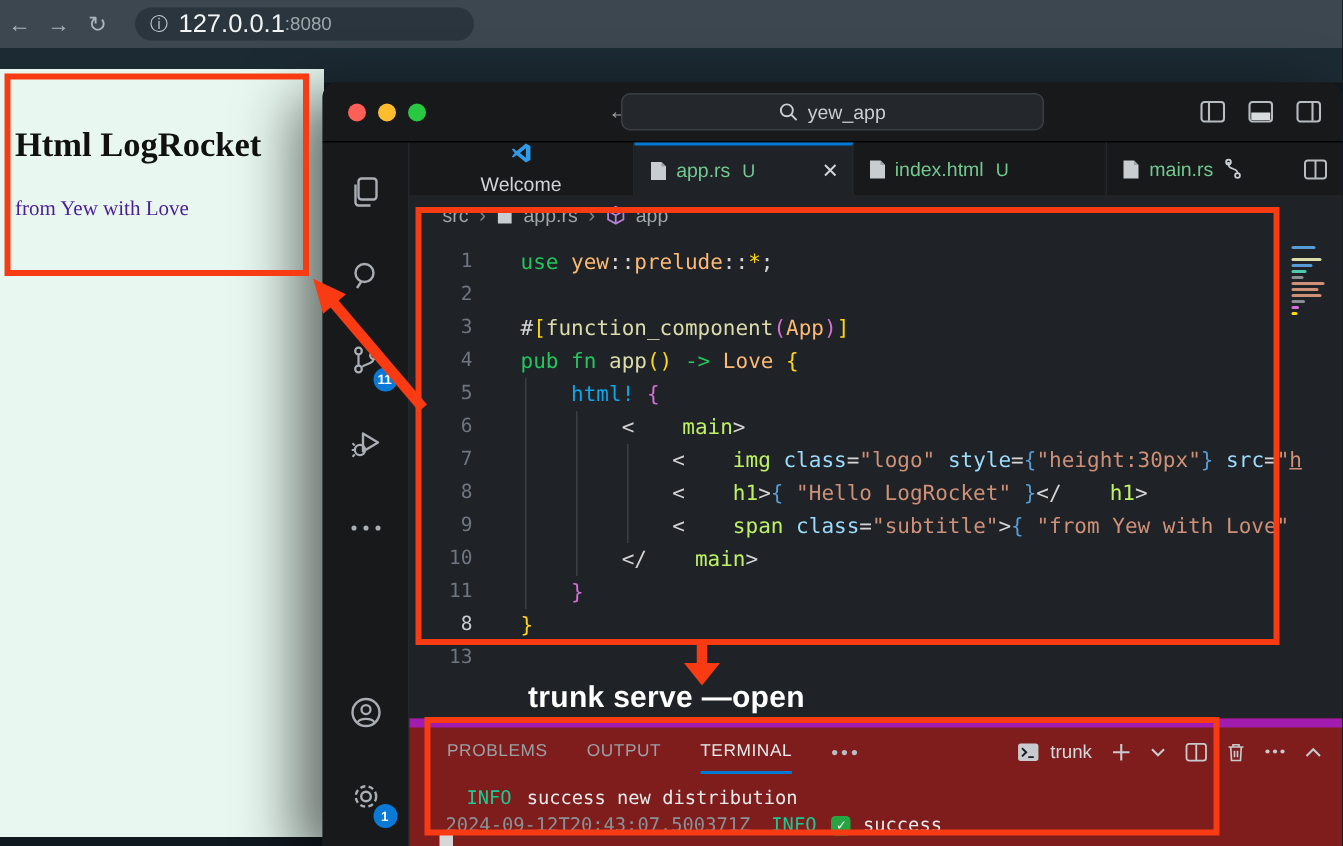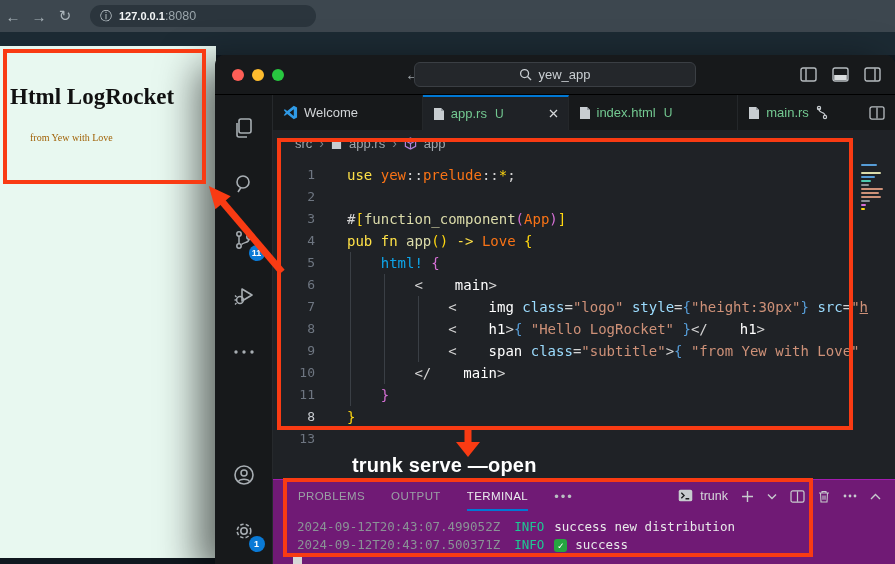--- a/index.html
+++ b/index.html
@@ -7,33 +7,33 @@
   #screen { position:relative; width:895px; height:564px; overflow:hidden;
             font-family:"Liberation Sans", sans-serif; }
 
   
   .b-toolbar { position:absolute; left:0; top:0; width:895px; height:32px;
                background:#3d474f; display:flex; align-items:center; }
   .b-nav { color:#aab4ba; font-size:15px; width:26px; text-align:center; }
   .url-pill { margin-left:12px; width:226px; height:22px; background:#2b353d;
               border-radius:11px; display:flex; align-items:center; padding:0 10px; }
   .url-info { color:#c3ccd1; font-size:12px; margin-right:7px; }
-  .url-host { color:#f2f5f6; font-size:11px; font-weight:bold; }
+  .url-host { color:#f2f5f6; font-size:17px; font-weight:normal; }
   .url-port { color:#9aa5ab; font-size:12.5px; }
   .b-strip { position:absolute; left:0; top:32px; width:895px; height:23px; background:#1c2a33; }
 
   .web-page { position:absolute; left:0; top:46px; width:216px; height:512px;
               background:#e8f8f0; padding:16px 0 0 10px; }
   .lr-row { display:flex; align-items:flex-start; }
   .lr-rocket { width:16px; height:22px; margin-right:2px; }
   .lr-name { color:#6f4bb8; font-size:16px; font-weight:bold; letter-spacing:.2px; line-height:18px; }
   .lr-sub { color:#8a8f94; font-size:5.5px; text-align:right; margin-top:-1px; }
   .web-title { font-family:"Liberation Serif", serif; font-weight:bold; font-size:23px;
                color:#111; margin-top:22px; }
-  .web-sub { font-family:"Liberation Serif", serif; font-size:10px; color:#a16207; margin-top:22px;margin-left:20px; }
+  .web-sub { font-family:"Liberation Serif", serif; font-size:14px; color:#4c1d95; margin-top:22px; }
 
   
   .vsc { position:absolute; left:215px; top:55px; width:680px; height:509px;
          background:#1f2226; border-radius:10px 10px 0 0; overflow:hidden;
          box-shadow:-18px 10px 38px rgba(0,0,0,.55); display:flex; flex-direction:column; }
   .titlebar { height:40px; background:#17191b; display:flex; align-items:center; position:relative;
               border-bottom:1px solid #000; flex:0 0 40px; }
   .lights { display:flex; gap:8px; margin-left:17px; }
   .light { width:12px; height:12px; border-radius:50%; }
   .l-red{background:#fe5f57;} .l-yel{background:#febc2e;} .l-grn{background:#28c840;}
@@ -54,56 +54,56 @@
            background:#0a7ad6; color:#fff; font-size:9px; font-weight:bold;
            display:flex; align-items:center; justify-content:center; padding:0 3px; }
 
   .main-col { flex:1; display:flex; flex-direction:column; min-width:0; }
   .tabbar { height:35px; background:#17191b; display:flex; flex:0 0 35px; }
   .tab { display:flex; align-items:center; padding:0 10px; border-right:1px solid #24272a;
          font-size:13px; color:#9aa0a5; gap:6px; position:relative; }
   .tab.active { background:#1f2226; border-top:2px solid #0078d4; color:#e4e6e8; }
   .tab .fname { color:#73c991; }
   .tab .mod { color:#73c991; font-size:12px; margin-left:2px; }
-  .tab-welcome { width:150px; color:#d2d5d8; }
+  .tab-welcome { width:150px; color:#d2d5d8;flex-direction:column; }
   .tab-app { width:146px; }
   .tab-index { width:170px; }
   .tab-main { width:131px; border-right:none; }
   .tab-actions { flex:1; display:flex; align-items:center; justify-content:flex-end; padding-right:10px; }
   .closex { margin-left:auto; }
 
   .breadcrumb { height:26px; display:flex; align-items:center; padding-left:22px; gap:7px;
                 color:#9fa6ab; font-size:13px; background:#1f2226; flex:0 0 26px; }
   .bc-sep { color:#7d848a; font-size:14px; }
 
   .code-area { flex:1; position:relative; overflow:hidden; }
   .lines { padding-top:8px; }
   .cl { display:flex; height:22px; }
   .gut { width:56px; text-align:right; padding-right:14px; color:#6e7681;
          font:13px/22px "DejaVu Sans Mono", monospace; flex:0 0 56px; }
   .cl.cur .gut { color:#c9cdd1; }
   .src { font:14px/22px "DejaVu Sans Mono", monospace; white-space:pre; padding-left:18px; color:#d4d4d4; }
-  .tk-kw{color:#fde047;} .tk-ty{color:#f97316;} .tk-fn{color:#dcdcaa;} .tk-pu{color:#d4d4d4;}
-  .tk-mc{color:#0ea5e9;} .tk-tg{color:#ffffff;padding-left:32px;} .tk-at{color:#9cdcfe;} .tk-st{color:#ce9178;}
+  .tk-kw{color:#22c55e;} .tk-ty{color:#fdba74;} .tk-fn{color:#dcdcaa;} .tk-pu{color:#d4d4d4;}
+  .tk-mc{color:#0ea5e9;} .tk-tg{color:#bef264;padding-left:32px;} .tk-at{color:#9cdcfe;} .tk-st{color:#ce9178;}
   .tk-stu{color:#ce9178; text-decoration:underline;}
   .tk-b1{color:#ffd710;} .tk-b2{color:#d670d6;} .tk-b3{color:#569cd6;}
   .guide { position:absolute; width:1px; background:#3a3f45; }
   .minimap { position:absolute; right:10px; top:8px; width:24px; }
   .minimap div { height:2px; margin-bottom:2px; border-radius:1px; }
 
-  .panel { height:85px; flex:0 0 85px; background:#701a75; border-top:1px solid #a21caf;
+  .panel { height:85px; flex:0 0 85px; background:#7f1d1d; border-top:6px solid #a21caf;
            position:relative; }
   .p-head { height:32px; display:flex; align-items:center; padding:0 14px 0 25px; gap:26px; }
   .pt { font-size:11.5px; letter-spacing:.4px; color:#9aa0a5; position:relative; height:32px;
         display:flex; align-items:center; }
   .pt.active { color:#e9ebec;text-align:center; }
   .pt.active::after { content:""; position:absolute; left:0; right:0; bottom:1px; height:2px; background:#0078d4; }
   .p-dots { color:#b9bec2; letter-spacing:2px; font-size:13px; }
   .p-right { margin-left:auto; display:flex; align-items:center; gap:13px; color:#c7cbce; }
-  .trunk-lab { display:flex; align-items:flex-start; gap:7px; font-size:12.5px; color:#d6d9db; }
+  .trunk-lab { display:flex; align-items:flex-end; gap:7px; font-size:12.5px; color:#d6d9db; }
   .t-rows { padding:6px 0 0 24px; font:12.5px/18px "DejaVu Sans Mono", monospace; }
   .t-row { display:flex; align-items:center; white-space:pre; }
   .t-ts { color:#8a9296; }
   .t-info { color:#1dc993; margin:0 10px 0 14px; }
   .t-msg { color:#e8eaea; }
   .t-check { width:13px; height:13px; background:#26a641; border-radius:3px; color:#fff;
              font-size:10px; line-height:13px; text-align:center; margin-right:8px; }
   .t-cursor { position:absolute; left:20px; bottom:0; width:9px; height:8px; background:#d7d7d7; }
 
   
@@ -395,21 +395,21 @@
                   <circle cx="2" cy="2" r="1.4" fill="#c7cbce"></circle>
                   <circle cx="7" cy="2" r="1.4" fill="#c7cbce"></circle>
                   <circle cx="12" cy="2" r="1.4" fill="#c7cbce"></circle>
                 </svg>
               <svg width="11" height="7" viewBox="0 0 11 7">
                   <path d="M1 6 L5.5 1.5 L10 6" fill="none" stroke="#c7cbce" stroke-width="1.4"></path>
                 </svg>
             </div>
           </div>
           <div class="t-rows" id="terminal-rows">
-              <div class="t-row"><span class="t-ts">2024-09-12T20:43:07.499052Z</span><span class="t-info">INFO</span><span class="t-msg">success new distribution</span></div>
+              <div class="t-row"><span class="t-info">INFO</span><span class="t-msg">success new distribution</span></div>
               <div class="t-row"><span class="t-ts">2024-09-12T20:43:07.500371Z</span><span class="t-info">INFO</span><span class="t-check">✓</span><span class="t-msg">success</span></div>
             </div>
           <div class="t-cursor"></div>
         </div>
       </div>
     </div>
   </div>
 
   <div class="redbox" id="rb-browser"></div>
   <div class="redbox" id="rb-editor"></div>

